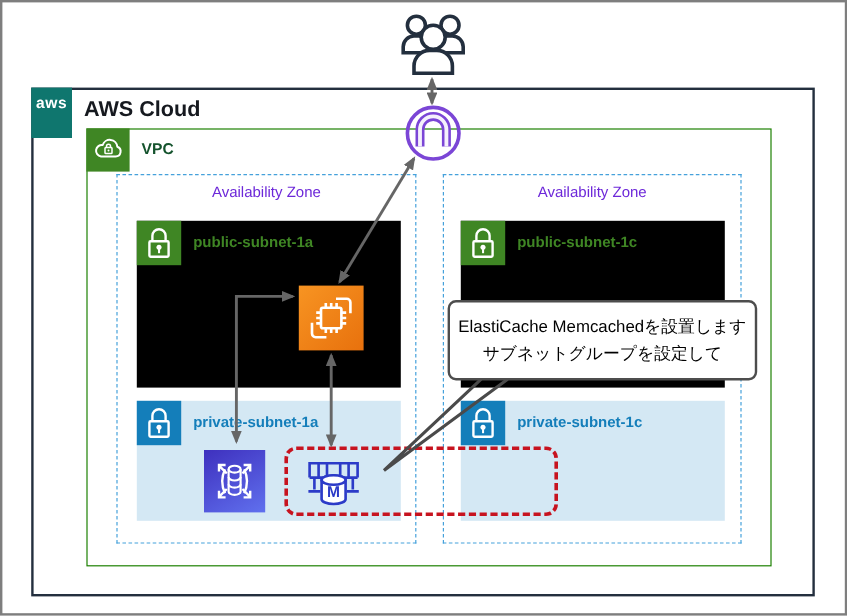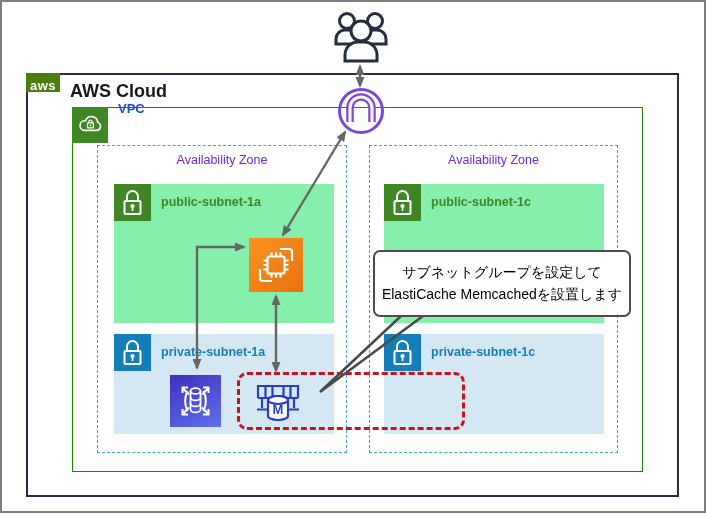--- a/index.html
+++ b/index.html
@@ -1,36 +1,36 @@
 <!DOCTYPE html>
 <html><head>
 <meta charset="utf-8">
 <style>
   body{margin:0;background:#fff;}
   .wrap{position:relative;width:706px;height:513px;box-sizing:border-box;background:#fff;
         border:2px solid #7e7e7e;font-family:"Liberation Sans",sans-serif;overflow:hidden;}
   .abs{position:absolute;}
   
   .aws-cloud{left:24px;top:71px;width:653px;height:424px;border:2px solid #232F3E;box-sizing:border-box;}
-  .aws-logo{left:24px;top:71px;width:34px;height:19px;background:#4d7c0f;color:#fff;
+  .aws-logo{left:24px;top:71px;width:34px;height:42px;background:#0f766e;color:#fff;
             display:flex;flex-direction:column;align-items:center;justify-content:flex-start;gap:43px;}
   .aws-logo-text{font-size:13px;font-weight:700;line-height:1;margin-top:6px;letter-spacing:0.5px;}
   .aws-cloud-label{left:68px;top:79px;font-size:18px;font-weight:600;color:#16191F;}
   
   .vpc{left:70px;top:105px;width:571px;height:365px;border:1.5px solid #1D8102;box-sizing:border-box;}
   .vpc-icon{left:70px;top:105px;width:36px;height:36px;background:#3F8624;display:flex;align-items:center;justify-content:center;}
-  .vpc-label{left:116px;top:99px;font-size:13px;font-weight:700;color:#1d4ed8;}
+  .vpc-label{left:116px;top:114px;font-size:13px;font-weight:700;color:#14532d;}
   
   .az{border:1.6px dashed #45A1DB;box-sizing:border-box;}
   .az1{left:95px;top:143px;width:250px;height:308px;}
   .az2{left:367px;top:143px;width:249px;height:308px;}
   .az-label{position:absolute;top:7px;left:0;right:0;text-align:center;color:#6d28d9;font-size:12.5px;font-weight:400;}
   
   .subnet{position:absolute;box-sizing:border-box;}
-  .subnet-pub{background:#86efac;padding-left:28px;}
+  .subnet-pub{background:#000000;padding-left:28px;}
   .subnet-priv{background:#D4E8F4;}
   .sn-1a-pub{left:16px;top:38px;width:220px;height:139px;}
   .sn-1a-priv{left:16px;top:188px;width:220px;height:100px;}
   .sn-1c-pub{left:14px;top:38px;width:220px;height:139px;}
   .sn-1c-priv{left:14px;top:188px;width:220px;height:100px;}
   .subnet-tile{position:absolute;left:0;top:0;width:37px;height:37px;display:flex;align-items:center;justify-content:center;}
   .tile-green{background:#3F8624;}
   .tile-blue{background:#147EBA;}
   .subnet-label{position:absolute;left:47px;top:11px;font-size:12.5px;font-weight:700;}
   .lbl-green{color:#3F8624;}
@@ -211,17 +211,17 @@
     <g stroke="#666" stroke-width="2.4" fill="none">
       <line x1="358" y1="64" x2="358" y2="84" marker-start="url(#ah)" marker-end="url(#ahe)"></line>
       <line x1="343" y1="130" x2="281" y2="233" marker-start="url(#ah)" marker-end="url(#ahe)"></line>
       <path d="M242,245 H195 V366" marker-start="url(#ah)" marker-end="url(#ahe)"></path>
       <line x1="274" y1="294" x2="274" y2="369" marker-start="url(#ah)" marker-end="url(#ahe)"></line>
     </g>
     <path d="M399,314 L318,390 L421,314" stroke="#4A4A4A" stroke-width="2.6" fill="none"></path>
   </svg>
 
   <div class="abs callout">
+    <span>ElastiCache Memcachedを設置します</span>
     <span>サブネットグループを設定して</span>
-    <span>ElastiCache Memcachedを設置します</span>
   </div>
 
 </div>
 
 </body></html>

